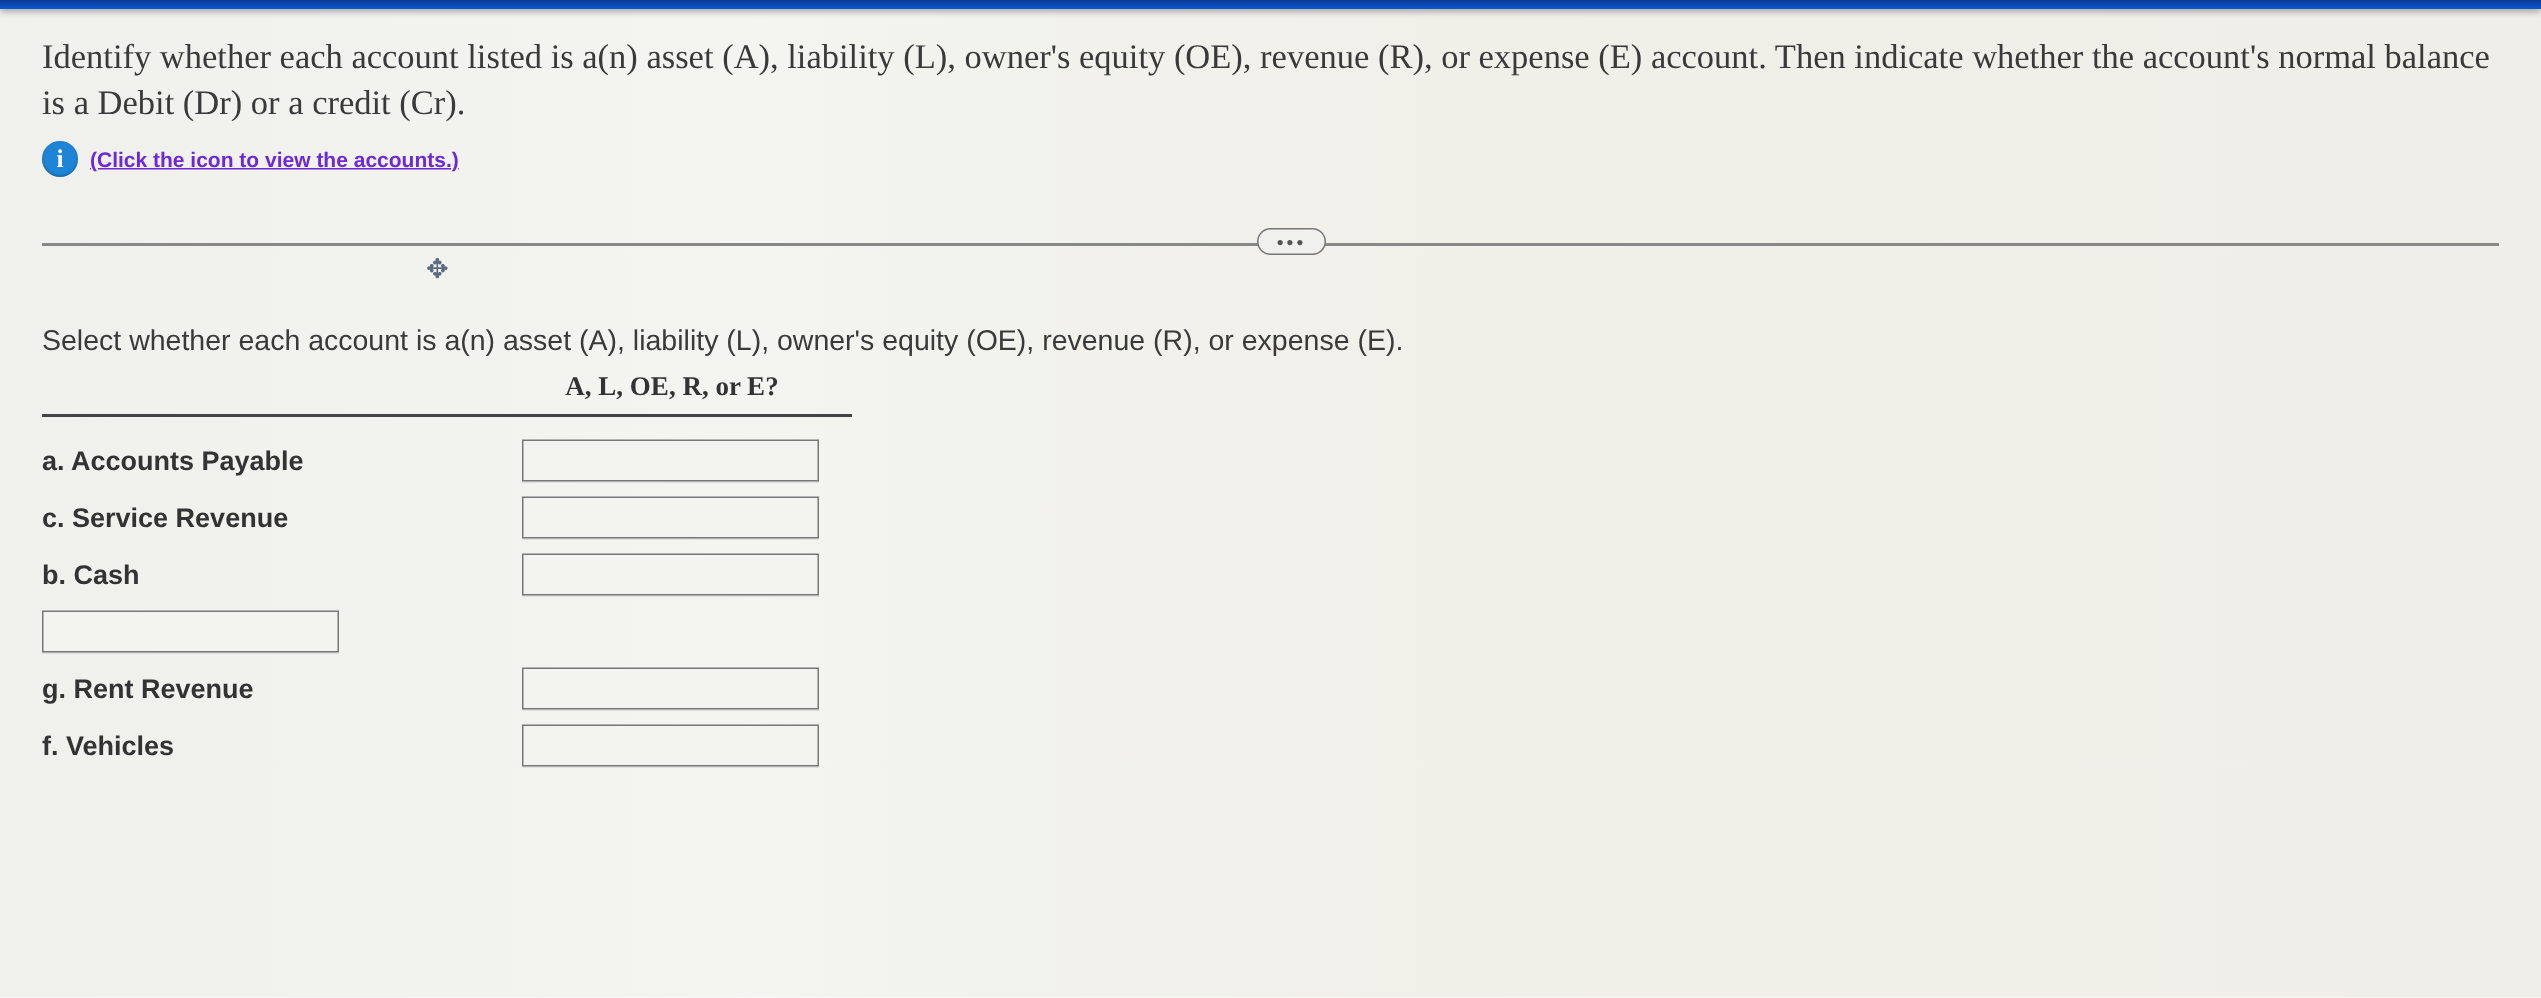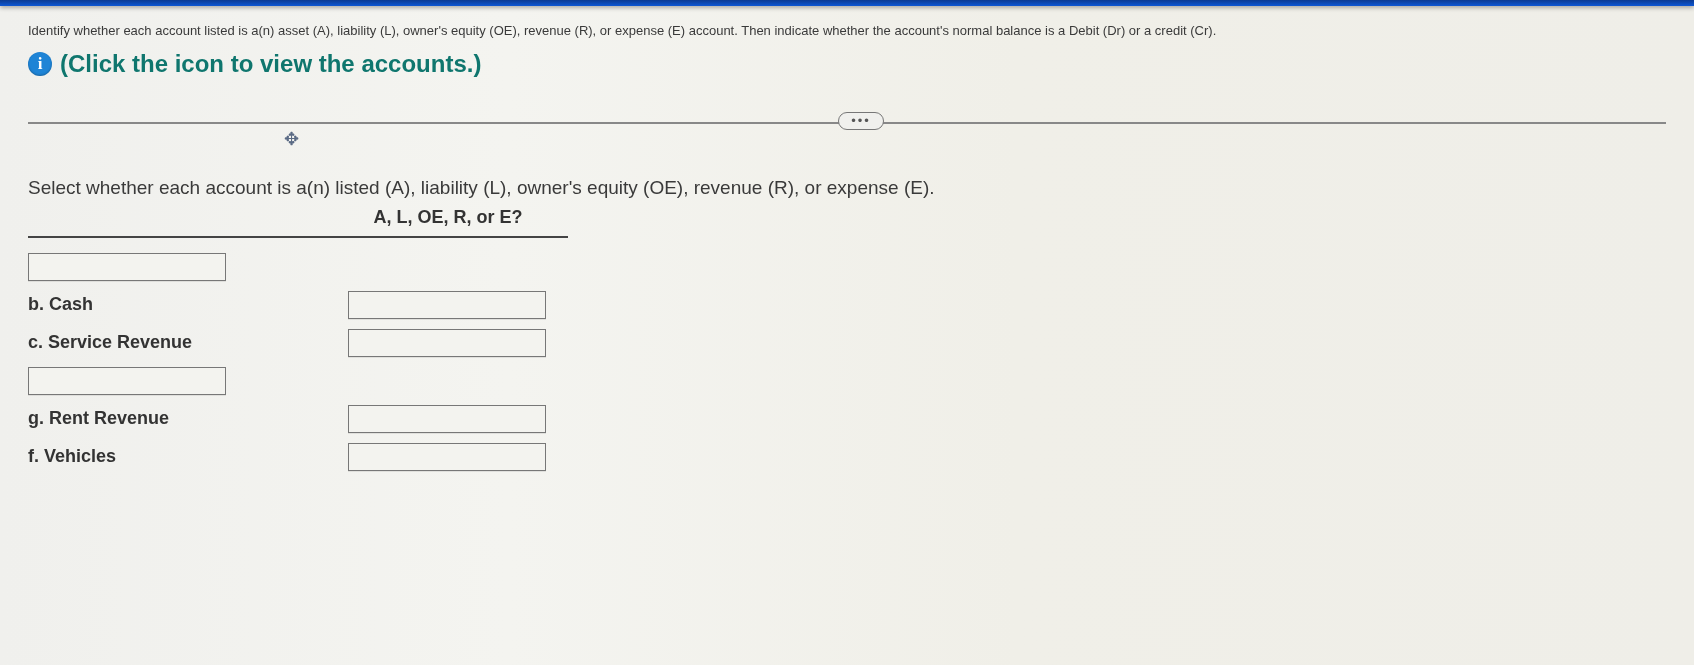--- a/index.html
+++ b/index.html
@@ -13,24 +13,25 @@
   .top-band {
     height: 6px;
     background: linear-gradient(180deg, #0b3a92 0%, #0d57d4 100%);
     box-shadow: 0 2px 4px rgba(0,0,0,0.3);
   }
   .content {
     padding: 16px 28px 0 28px;
     color: #333;
   }
   .instructions {
-    font-size: 13px;
+    font-size: 23px;
     line-height: 1.35;
     color: #3a3a3a;
     margin-bottom: 10px;
+    font-family: Liberation Serif, serif;
   }
   .info-line {
     display: flex;
     align-items: center;
     gap: 8px;
     margin-top: 10px;
   }
   .info-icon {
     width: 24px; height: 24px;
     border-radius: 50%;
@@ -39,22 +40,23 @@
     display: inline-flex;
     align-items: center;
     justify-content: center;
     font-weight: bold;
     font-size: 17px;
     font-family: Georgia, serif;
     box-shadow: inset 0 -1px 2px rgba(0,0,0,0.25);
   }
   .info-text {
     font-weight: bold;
-    font-size: 24px;
-    color: #0f766e;
+    font-size: 14px;
+    color: #6d28d9;
+    text-decoration: underline;
   }
   .divider-wrap {
     position: relative;
     margin-top: 44px;
     height: 1px;
   }
   .divider-line {
     position: absolute;
     left: 0; right: 0; top: 0;
     border-top: 2px solid #888;
@@ -89,20 +91,21 @@
     font-size: 19px;
     color: #3a3a3a;
     margin-top: 54px;
   }
   .table-wrap {
     margin-top: 8px;
   }
   .header-row {
     display: flex;
     align-items: flex-start;
+    font-family: Liberation Serif, serif;
   }
   .label-col {
     width: 320px;
   }
   .input-col {
     width: 200px;
     text-align: center;
   }
   .col-header {
     font-weight: bold;
@@ -150,38 +153,39 @@
     <span class="info-icon">i</span>
     <span class="info-text">(Click the icon to view the accounts.)</span>
   </div>
 
   <div class="divider-wrap">
     <div class="divider-line"></div>
     <span class="drag-icon">✥</span>
     <span class="ellipsis-pill">•••</span>
   </div>
 
-  <div class="sub-instructions">Select whether each account is a(n) listed (A), liability (L), owner's equity (OE), revenue (R), or expense (E).</div>
+  <div class="sub-instructions">Select whether each account is a(n) asset (A), liability (L), owner's equity (OE), revenue (R), or expense (E).</div>
 
   <div class="table-wrap">
     <div class="header-row">
       <div class="label-col"></div>
       <div class="input-col col-header">A, L, OE, R, or E?</div>
     </div>
     <div class="header-underline"></div>
 
     <div class="data-row">
+      <div class="row-label">a. Accounts Payable</div>
+      <input class="row-input" value="" style="">
+    </div>
+    <div class="data-row">
+      <div class="row-label">c. Service Revenue</div>
       <input class="row-input" value="" style="">
     </div>
     <div class="data-row">
       <div class="row-label">b. Cash</div>
-      <input class="row-input" value="" style="">
-    </div>
-    <div class="data-row">
-      <div class="row-label">c. Service Revenue</div>
       <input class="row-input" value="" style="">
     </div>
     <div class="data-row">
       <input class="row-input" value="" style="">
     </div>
     <div class="data-row">
       <div class="row-label">g. Rent Revenue</div>
       <input class="row-input" value="" style="">
     </div>
     <div class="data-row">

